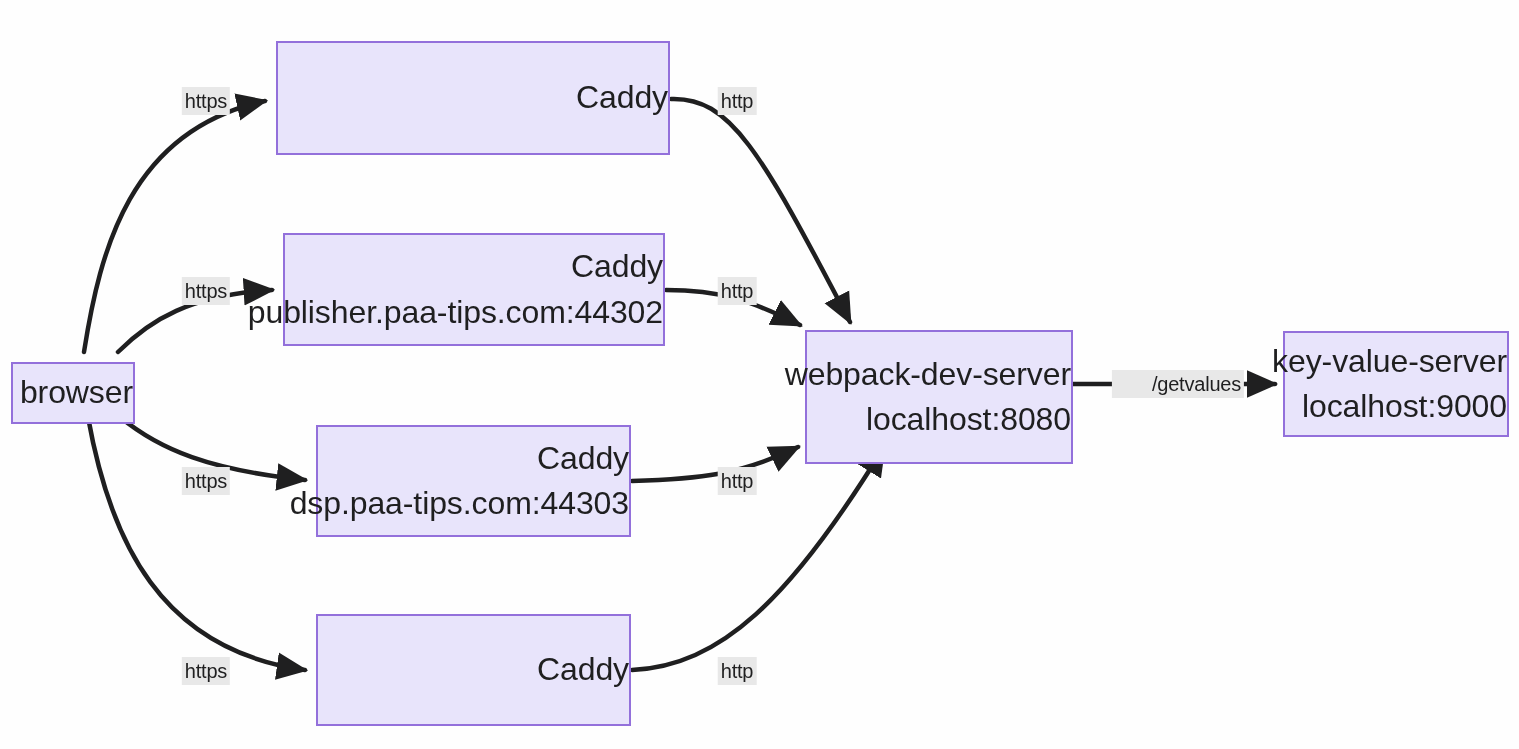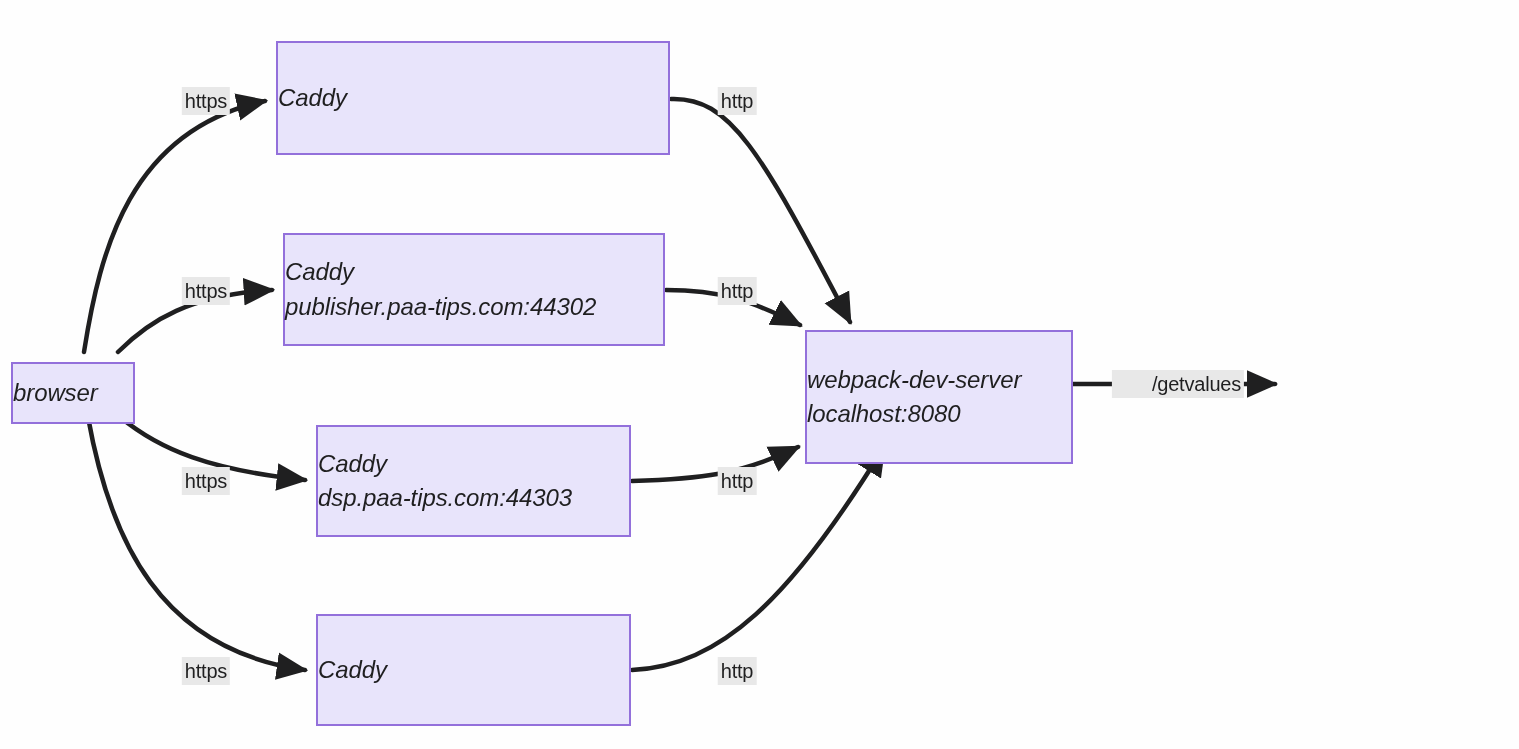--- a/index.html
+++ b/index.html
@@ -27,28 +27,27 @@
     width: 1519px;
     height: 749px;
   }
   .node {
     position: absolute;
     box-sizing: border-box;
     background: #e8e4fb;
     border: 2px solid #9370db;
     display: flex;
     flex-direction: column;
-    align-items: flex-start;
+    align-items: flex-end;
     justify-content: center;
     color: #1f1f20;
-    font-size: 24px;
+    font-size: 32px;
     line-height: 1.42;
     white-space: nowrap;
     letter-spacing: -0.1px;
-    font-style: italic;
   }
   .node .line1,
   .node .line2 {
     display: block;
     text-align: center;
   }
   .edge-label {
     position: absolute;
     background: #e8e8e8;
     color: #1f1f20;
@@ -114,20 +113,24 @@
 
   <div class="node" style="left:316px; top:614px; width:315px; height:112px;">
     <span class="line1">Caddy</span>
   </div>
 
   <div class="node" style="left:805px; top:330px; width:268px; height:134px;">
     <span class="line1">webpack-dev-server</span>
     <span class="line2">localhost:8080</span>
   </div>
 
+  <div class="node" style="left:1283px; top:331px; width:226px; height:106px;">
+    <span class="line1">key-value-server</span>
+    <span class="line2">localhost:9000</span>
+  </div>
 
   <span class="edge-label" style="left:206px; top:101px;">https</span>
   <span class="edge-label" style="left:206px; top:291px;">https</span>
   <span class="edge-label" style="left:206px; top:481px;">https</span>
   <span class="edge-label" style="left:206px; top:671px;">https</span>
 
   <span class="edge-label" style="left:737px; top:101px;">http</span>
   <span class="edge-label" style="left:737px; top:291px;">http</span>
   <span class="edge-label" style="left:737px; top:481px;">http</span>
   <span class="edge-label" style="left:737px; top:671px;">http</span>

